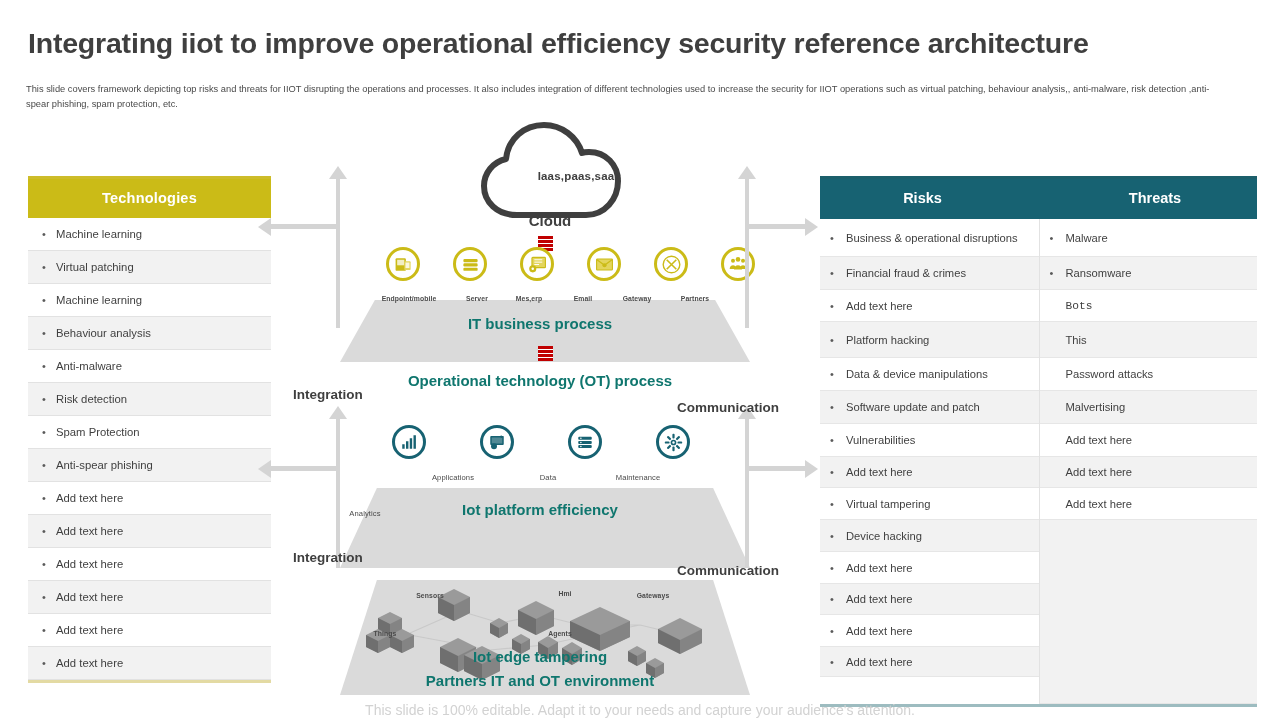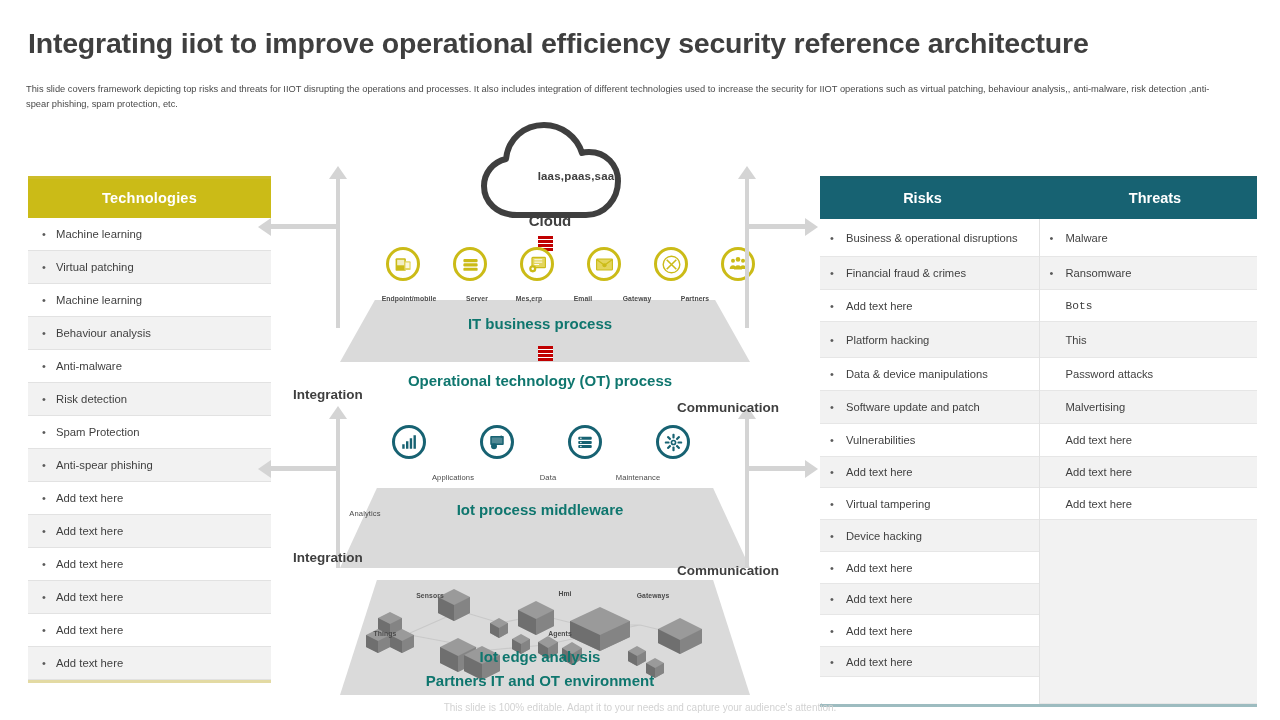--- a/index.html
+++ b/index.html
@@ -123,21 +123,21 @@
     position:absolute;width:0;height:0;border-top:9px solid transparent;
     border-bottom:9px solid transparent;border-left:13px solid #d4d4d4;
   }
   .side-label{position:absolute;font-size:13.5px;font-weight:bold;color:#3f3f3f;}
 
   
   .edge-svg{position:absolute;left:60px;top:455px;}
 
   .footer{
     position:absolute;left:0;top:702px;width:1280px;text-align:center;
-    font-size:10px;color:#d2d2d2;
+    font-size:14px;color:#d2d2d2;
   }
 </style>
 </head>
 <body>
 
 <div class="slide">
 
   <div class="title">Integrating iiot to improve operational efficiency security reference architecture</div>
   <div class="subtitle">This slide covers framework depicting top risks and threats for IIOT  disrupting the operations and processes. It also includes integration of different technologies used to increase the security for IIOT  operations such as virtual patching, behaviour analysis,, anti-malware, risk detection ,anti-spear phishing, spam protection, etc.</div>
 
@@ -435,21 +435,21 @@
             <circle cx="12" cy="12" r="1.5" fill="#fff"></circle>
           </svg>
         </div>
       </div>
     <div id="mw-caps">
         <div class="icon-cap mid" style="left: 40px; top: 353px; width: 90px; margin-top: 36px;">Analytics</div>
         <div class="icon-cap mid" style="left: 128px; top: 353px; width: 90px;">Applications</div>
         <div class="icon-cap mid" style="left: 223px; top: 353px; width: 90px;">Data</div>
         <div class="icon-cap mid" style="left: 313px; top: 353px; width: 90px;">Maintenance</div>
       </div>
-    <div class="band-label" style="top:381px;">Iot process middleware</div>
+    <div class="band-label" style="top:381px;">Iot platform efficiency</div>
 
     <div class="trap trap3"></div>
 
     <svg class="edge-svg" width="410" height="110" viewBox="0 0 410 110">
       <g stroke="#c9c9c9" stroke-width="1.2" fill="none">
         <path d="M70 60 L150 75 M70 58 L120 36 M120 36 L160 48 M160 48 L200 40 M200 40 L240 50
                  M150 75 L205 70 M205 70 L250 60 M250 60 L300 50 M300 50 L350 62 M240 50 L300 50
                  M205 70 M120 36 L118 38"></path>
       </g>
       <g fill="#8f8f8f">
@@ -537,21 +537,21 @@
           </g>
       </g>
     </svg>
 
     <div class="icon-cap" style="left:120px;top:472px;width:60px;">Sensors</div>
     <div class="icon-cap" style="left:80px;top:510px;width:50px;">Things</div>
     <div class="icon-cap" style="left:265px;top:470px;width:40px;">Hmi</div>
     <div class="icon-cap" style="left:255px;top:510px;width:50px;">Agents</div>
     <div class="icon-cap" style="left:345px;top:472px;width:56px;">Gateways</div>
 
-    <div class="band-label" style="top:528px;">Iot edge analysis</div>
+    <div class="band-label" style="top:528px;">Iot edge tampering</div>
     <div class="band-label" style="top:552px;">Partners IT and OT environment</div>
 
     <div class="varrow-head" style="left:49px;top:46px;"></div>
     <div class="vline" style="left:56px;top:58px;height:150px;"></div>
     <div class="harrow-l" style="left:-22px;top:98px;"></div>
     <div class="hline" style="left:-9px;top:104px;width:67px;"></div>
 
     <div class="varrow-head" style="left:49px;top:286px;"></div>
     <div class="vline" style="left:56px;top:298px;height:150px;"></div>
     <div class="harrow-l" style="left:-22px;top:340px;"></div>

